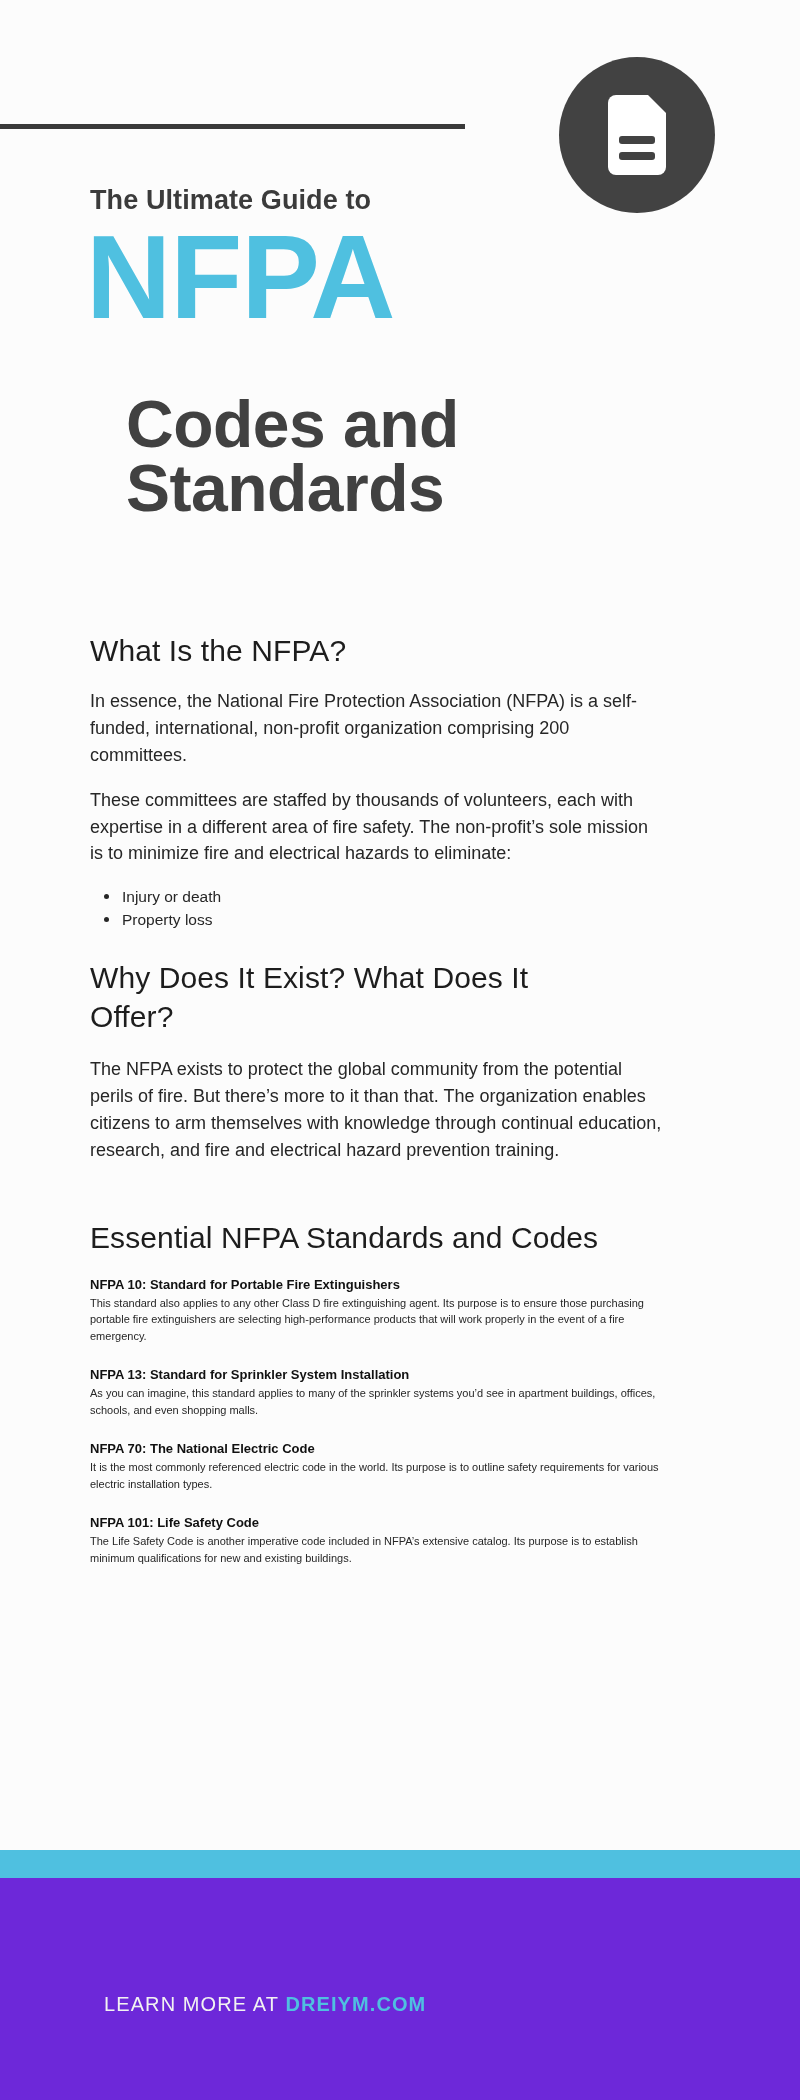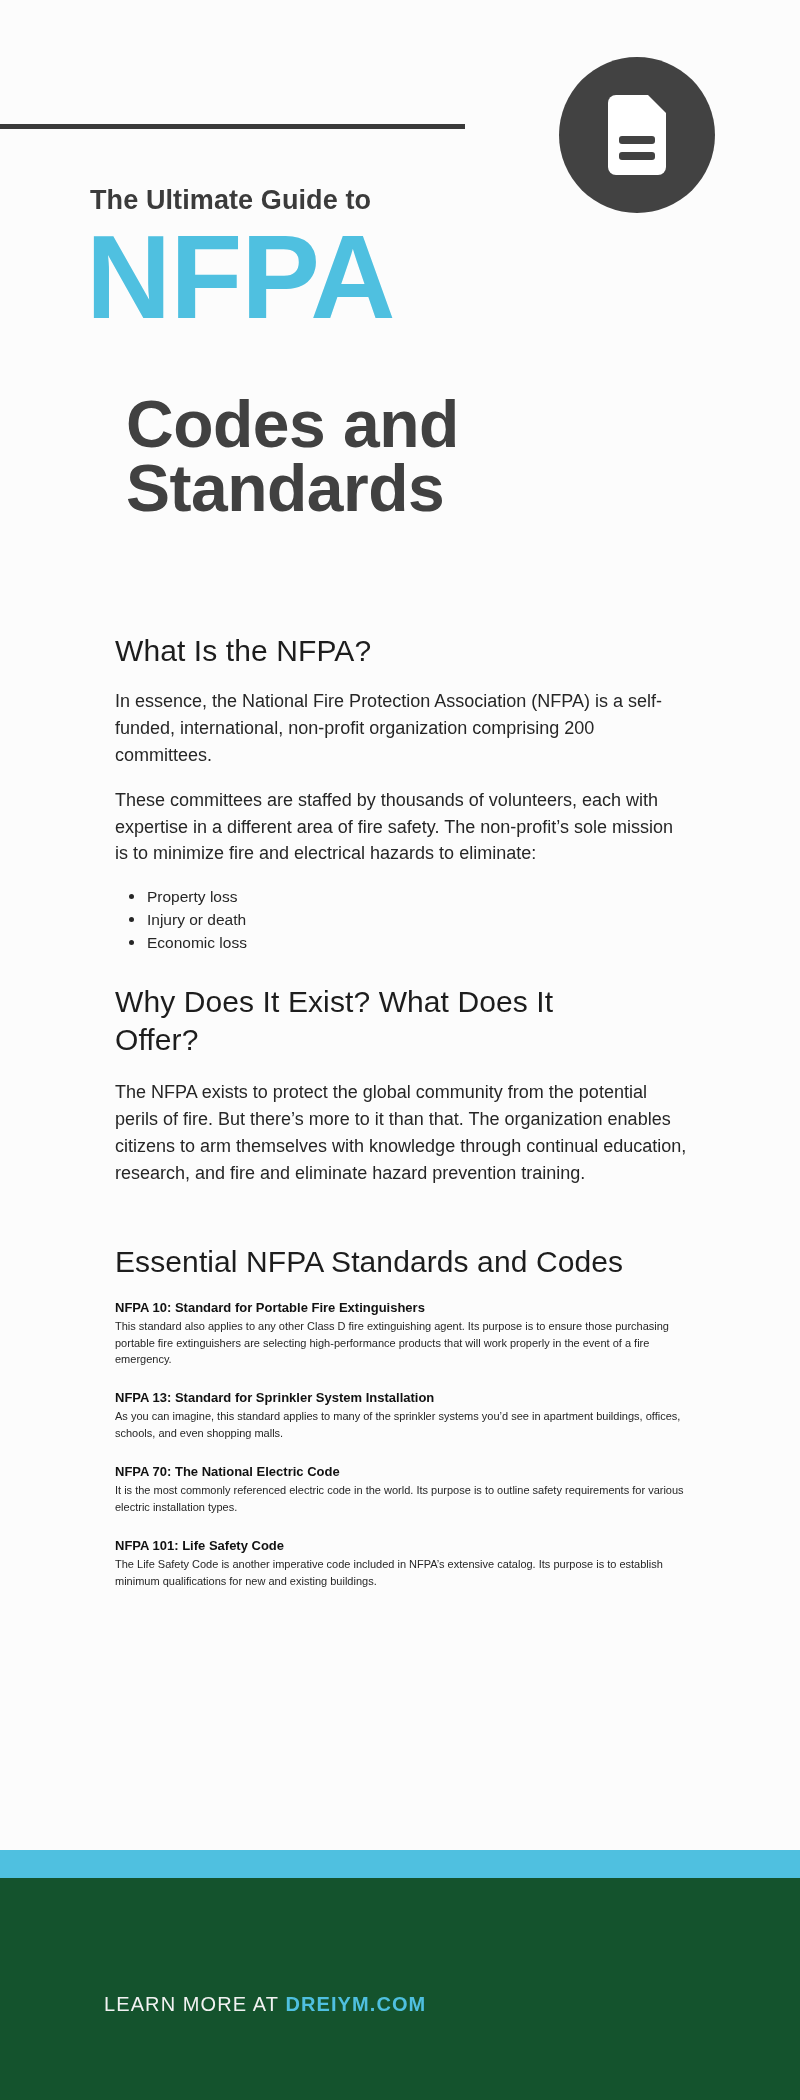--- a/index.html
+++ b/index.html
@@ -85,21 +85,21 @@
     font-size: 66px;
     font-weight: bold;
     color: #414141;
     line-height: 0.97;
     letter-spacing: -0.5px;
     margin-left: 38px;
   }
 
   
   .content {
-    padding: 0 90px 0 115px;
+    padding: 0 90px 0 90px;
     flex: 1 1 auto;
   }
 
   .section { margin-bottom: 0; }
 
   h2.section-heading {
     font-size: 30px;
     font-weight: normal;
     color: #1d1d1d;
     line-height: 1.28;
@@ -163,21 +163,21 @@
   
   .accent-bar {
     flex: 0 0 auto;
     height: 28px;
     background: #4fc0e0;
   }
 
   .footer {
     flex: 0 0 auto;
     height: 222px;
-    background: #14532d;
+    background: #6d28d9;
     position: relative;
   }
 
   .footer-text {
     position: absolute;
     left: 104px;
     top: 115px;
     font-size: 20px;
     letter-spacing: 1.1px;
     color: #f2f2f2;
@@ -219,30 +219,29 @@
   <div class="content">
 
     <div class="section">
       <h2 class="section-heading h-what">What Is the NFPA?</h2>
 
       <p class="body-text">In essence, the National Fire Protection Association (NFPA) is a self-funded, international, non-profit organization comprising 200 committees.</p>
 
       <p class="body-text">These committees are staffed by thousands of volunteers, each with expertise in a different area of fire safety. The non-profit’s sole mission is to minimize fire and electrical hazards to eliminate:</p>
 
       <ul class="bullets">
+        <li>Injury or death</li>
         <li>Property loss</li>
-        <li>Injury or death</li>
-        <li>Economic loss</li>
       </ul>
     </div>
 
     <div class="section">
       <h2 class="section-heading h-why">Why Does It Exist? What Does It Offer?</h2>
 
-      <p class="body-text">The NFPA exists to protect the global community from the potential perils of fire. But there’s more to it than that. The organization enables citizens to arm themselves with knowledge through continual education, research, and fire and eliminate hazard prevention training.</p>
+      <p class="body-text">The NFPA exists to protect the global community from the potential perils of fire. But there’s more to it than that. The organization enables citizens to arm themselves with knowledge through continual education, research, and fire and electrical hazard prevention training.</p>
     </div>
 
     <div class="section">
       <h2 class="section-heading h-essential">Essential NFPA Standards and Codes</h2>
 
       <div class="standard">
         <div class="standard-title">NFPA 10: Standard for Portable Fire Extinguishers</div>
         <div class="standard-desc">This standard also applies to any other Class D fire extinguishing agent. Its purpose is to ensure those purchasing portable fire extinguishers are selecting high-performance products that will work properly in the event of a fire emergency.</div>
       </div>
 

